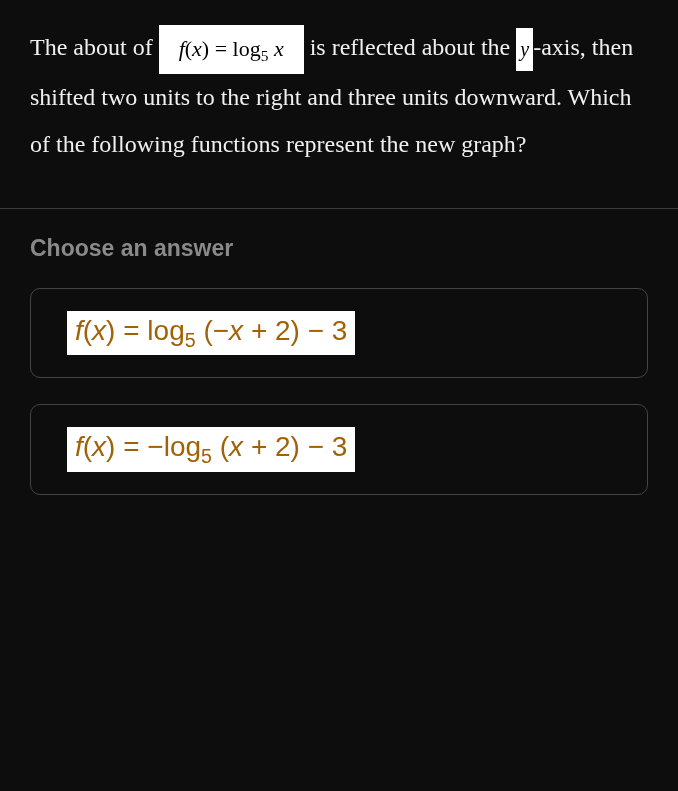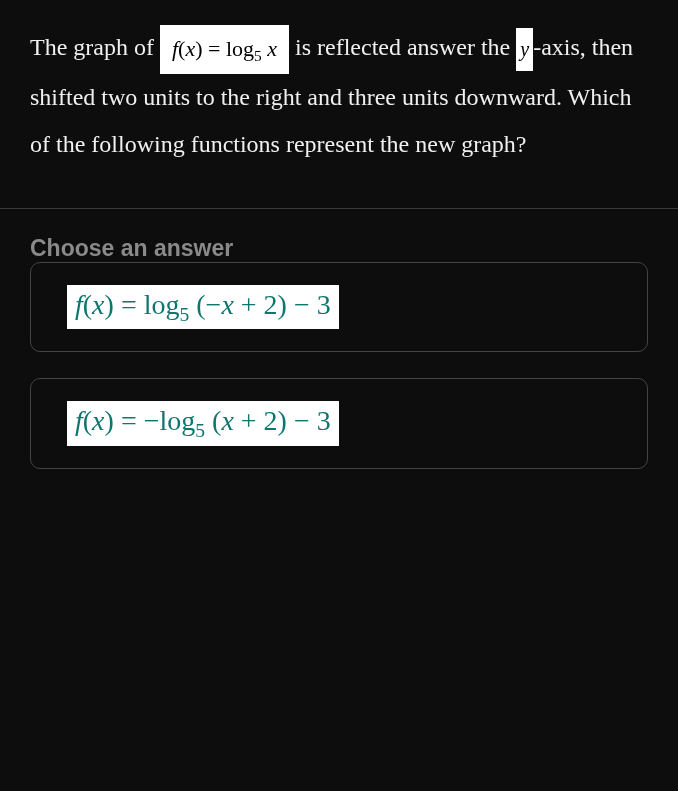--- a/index.html
+++ b/index.html
@@ -20,21 +20,21 @@
     }
     .question-text {
       font-size: 24px;
       line-height: 1.95;
       color: #f0f0f0;
     }
     .math-img {
       display: inline-block;
       background: #ffffff;
       color: #000000;
-      padding: 3px 12px;
+      padding: 3px 20px;
       font-family: 'Times New Roman', serif;
       font-style: italic;
       vertical-align: middle;
       font-size: 22px;
       white-space: nowrap;
       text-align: center;
     }
     .math-img-inline {
       display: inline-block;
       background: #ffffff;
@@ -51,35 +51,36 @@
       margin: 0;
     }
     .answer-area {
       padding: 26px 30px 0 30px;
     }
     .choose-label {
       font-family: -apple-system, BlinkMacSystemFont, 'Segoe UI', Arial, sans-serif;
       font-size: 23px;
       font-weight: 700;
       color: #8a8a8a;
+      margin-bottom: 26px;
     }
     .answer-option {
       border: 1px solid #444;
       border-radius: 10px;
       padding: 22px 36px;
       margin-bottom: 26px;
       cursor: pointer;
       background: #0d0d0d;
     }
     .answer-math {
       display: inline-block;
       background: #ffffff;
-      color: #0f766e;
+      color: #a16207;
       padding: 4px 8px;
-      font-family: Liberation Serif, serif;
+      font-family: Liberation Sans, sans-serif;
       font-style: italic;
       font-size: 28px;
       white-space: nowrap;
     }
     .fn {
       font-style: italic;
     }
     .op {
       font-style: normal;
     }
@@ -90,23 +91,23 @@
     }
     .log {
       font-style: normal;
     }
   </style>
 </head>
 <body>
 
 <div class="question-area">
   <p class="question-text">
-    <span>The graph of </span>
+    <span>The about of </span>
     <span class="math-img"><span class="fn">f</span><span class="op">(</span><span class="fn">x</span><span class="op">)</span> <span class="op">=</span> <span class="log">log</span><span class="sub">5</span>&nbsp;<span class="fn">x</span></span>
-    <span> is reflected answer the </span>
+    <span> is reflected about the </span>
     <span class="math-img-inline"><span class="fn">y</span></span><span>-axis, then shifted two units to the right and three units downward. Which of the following functions represent the new graph?</span>
   </p>
 </div>
 
 <hr class="divider">
 
 <div class="answer-area">
   <div class="choose-label">Choose an answer</div>
 
   <div class="answer-option">

